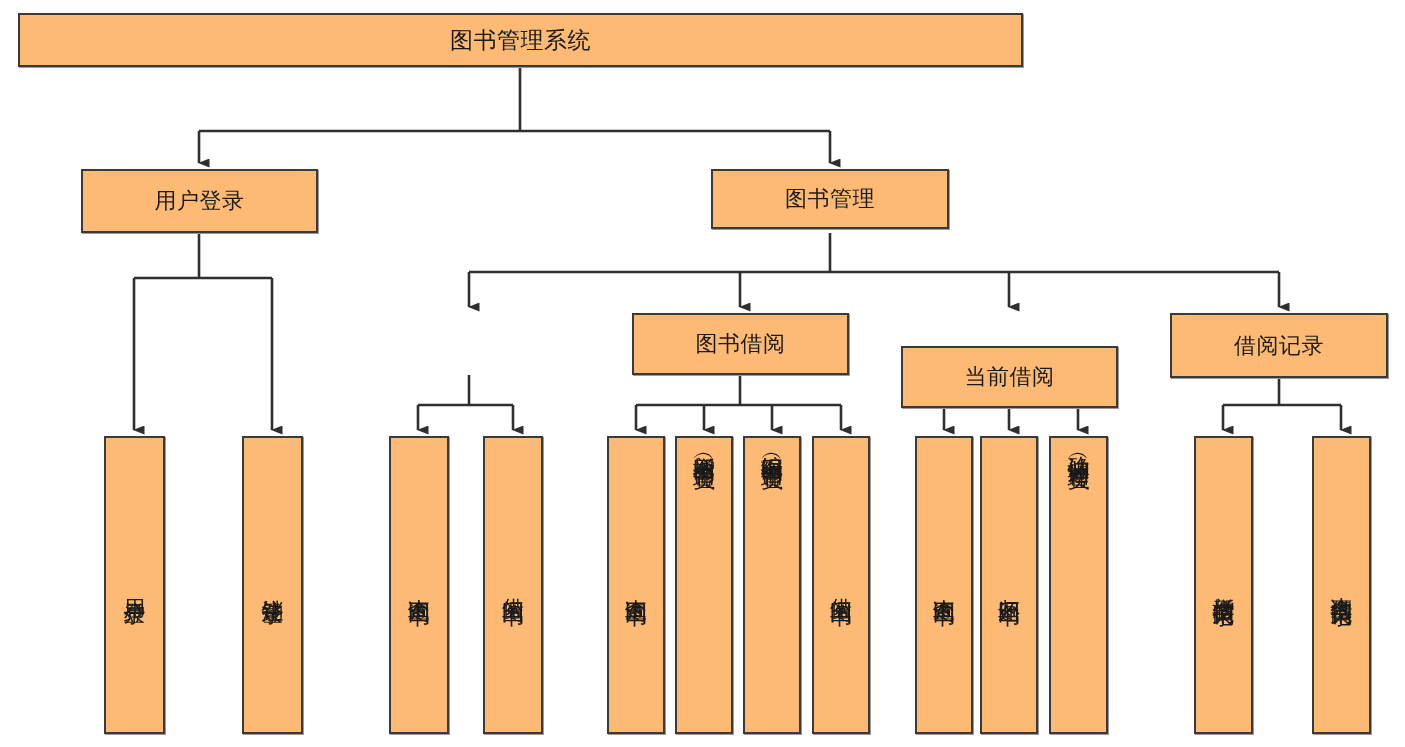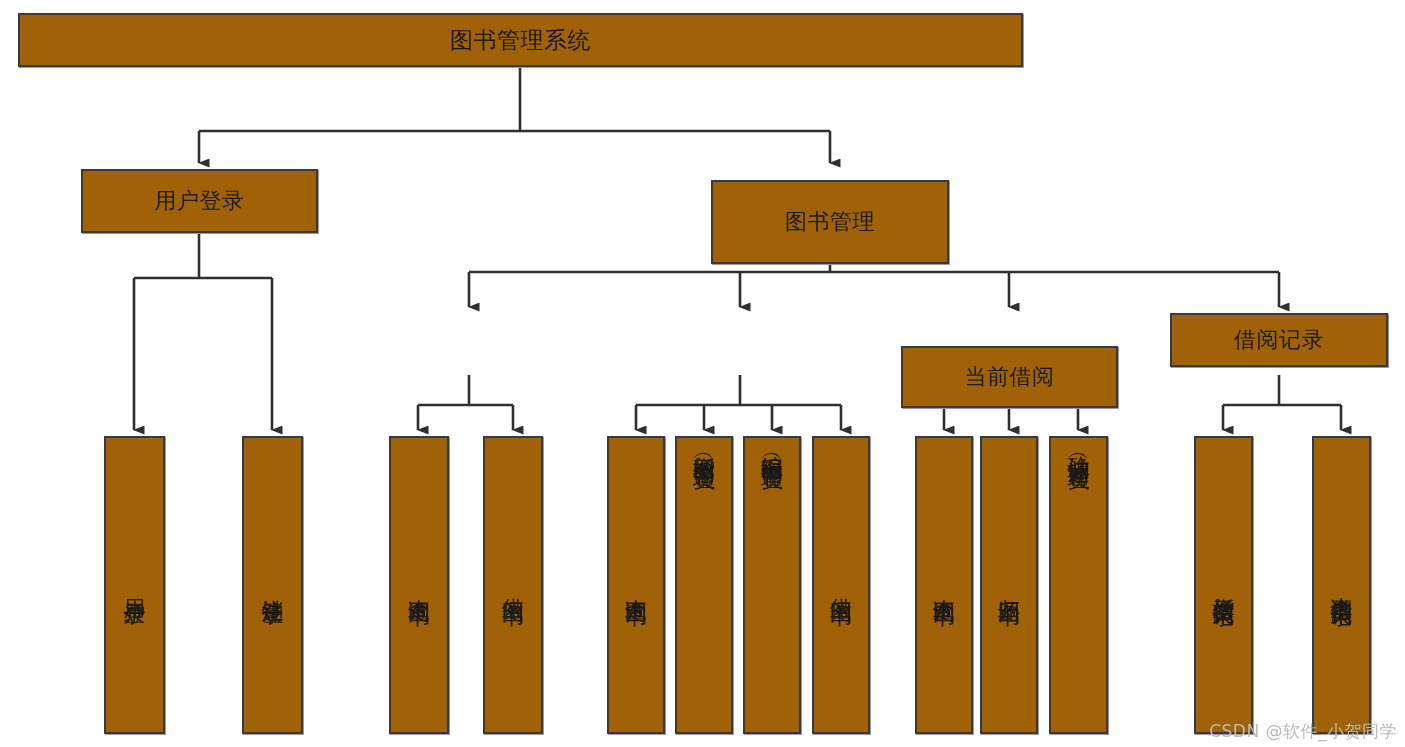--- a/index.html
+++ b/index.html
@@ -22,21 +22,21 @@
     left: 0;
     top: 0;
     width: 1405px;
     height: 747px;
     pointer-events: none;
   }
   .node {
     position: absolute;
     box-sizing: border-box;
     border: 2px solid #3a3a3a;
-    background: #a16207;
+    background: #fdba74;
     display: flex;
     align-items: center;
     justify-content: center;
     color: #1a1a1a;
     box-shadow: 1px 1px 0 #9a9a9a;
   }
   .node .lbl {
     letter-spacing: 0.5px;
     line-height: 1.15;
     white-space: nowrap;
@@ -130,28 +130,31 @@
     </g>
   </svg>
 
   <div class="node root horiz" style="left:18px; top:13px; width:1005px; height:54px;">
     <span class="lbl">图书管理系统</span>
   </div>
 
   <div class="node horiz" style="left:81px; top:169px; width:237px; height:64px;">
     <span class="lbl">用户登录</span>
   </div>
-  <div class="node horiz" style="left:711px; top:169px; width:238px; height:84px;margin-top:11px;">
+  <div class="node horiz" style="left:711px; top:169px; width:238px; height:60px;">
     <span class="lbl">图书管理</span>
   </div>
 
+  <div class="node horiz" style="left:632px; top:313px; width:217px; height:62px;">
+    <span class="lbl">图书借阅</span>
+  </div>
   <div class="node horiz" style="left:901px; top:313px; width:217px; height:62px;margin-top:33px;">
     <span class="lbl">当前借阅</span>
   </div>
-  <div class="node horiz" style="left:1170px; top:313px; width:218px; height:54px;justify-content:center;">
+  <div class="node horiz" style="left:1170px; top:313px; width:218px; height:65px;justify-content:center;">
     <span class="lbl">借阅记录</span>
   </div>
 
   <div class="node vert center" style="left:104px; top:436px; width:61px; height:298px;">
     <span class="lbl">用户登录</span>
   </div>
   <div class="node vert center" style="left:242px; top:436px; width:61px; height:298px;">
     <span class="lbl">注销登录</span>
   </div>
 
@@ -185,15 +188,14 @@
     <span class="lbl">确认归还（管理员）</span>
   </div>
 
   <div class="node vert center" style="left:1194px; top:436px; width:59px; height:298px;">
     <span class="lbl">新增借阅记录</span>
   </div>
   <div class="node vert center" style="left:1312px; top:436px; width:59px; height:298px;">
     <span class="lbl">查询借阅记录</span>
   </div>
 
-  <div class="watermark">CSDN @软件_小贺同学</div>
 
 </div>
 
 </body></html>

